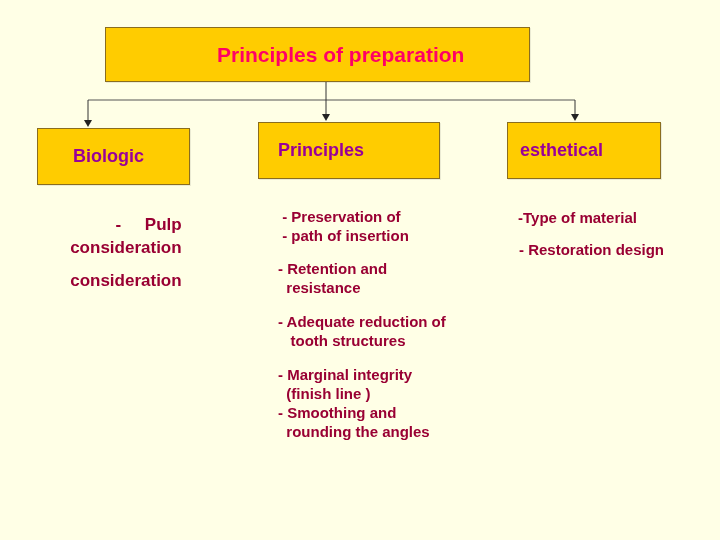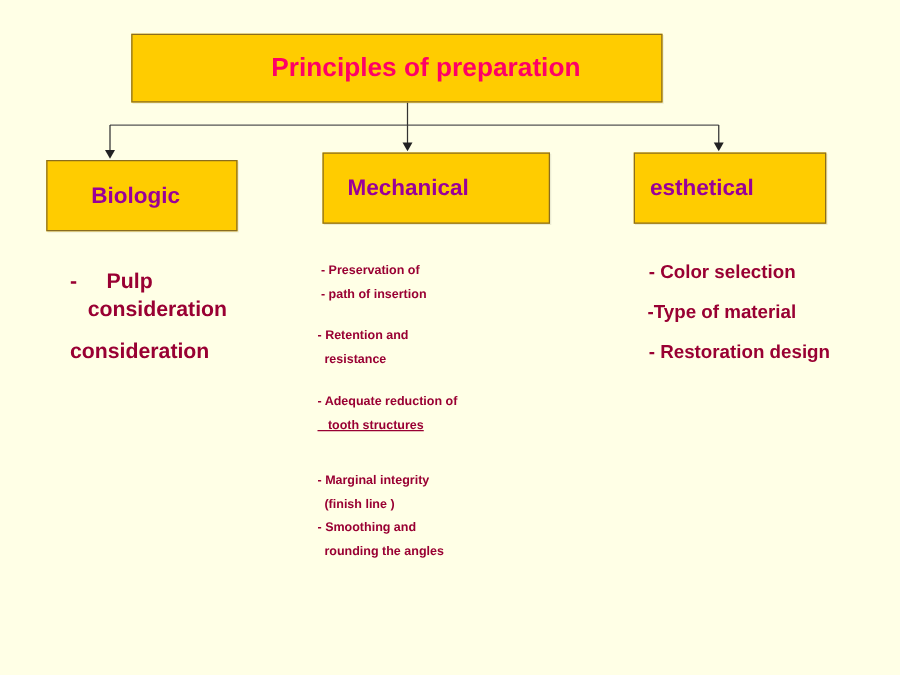--- a/index.html
+++ b/index.html
@@ -55,40 +55,39 @@
   <path d="M84,120 L92,120 L88,127 Z" fill="#222"></path>
   <line x1="575" y1="100" x2="575" y2="115" stroke="#333" stroke-width="1"></line>
   <path d="M571,114 L579,114 L575,121 Z" fill="#222"></path>
 </svg>
 
 <div class="box" style="left:105px; top:27px; width:425px; height:55px;"></div>
 <div class="title-text" style="left:169px; top:43px;margin-left:48px;">Principles of preparation</div>
 
 <div class="box" style="left:37px; top:128px; width:153px; height:57px;"></div>
 <div class="cat-text" style="left:73px; top:146px;">Biologic</div>
-<ul class="list" style="left:56px; top:213px; font-size:17px; line-height:23px;">
+<ul class="list" style="left:56px; top:213px; font-size:17px; line-height:23px;text-align:right;">
   <li>-     Pulp</li>
   <li style="margin-bottom:10px;">   consideration</li>
   <li>consideration</li>
 </ul>
 
 <div class="box" style="left:258px; top:122px; width:182px; height:57px;"></div>
-<div class="cat-text" style="left:278px; top:140px;">Mechanical</div>
-<ul class="list" style="left:254px; top:207px; font-size:10px; line-height:19px;">
+<div class="cat-text" style="left:278px; top:140px;">Principles</div>
+<ul class="list" style="left:278px; top:207px; font-size:15px; line-height:19px;">
   <li> - Preservation of</li>
   <li style="margin-bottom:14px;"> - path of insertion</li>
   <li>- Retention and</li>
   <li style="margin-bottom:15px;">  resistance</li>
   <li>- Adequate reduction of</li>
-  <li style="margin-bottom:25px;text-decoration:underline;">   tooth structures</li>
+  <li style="margin-bottom:15px;">   tooth structures</li>
   <li>- Marginal integrity</li>
   <li style="">  (finish line )</li>
   <li>- Smoothing and</li>
   <li>  rounding the angles</li>
 </ul>
 
 <div class="box" style="left:507px; top:122px; width:154px; height:57px;"></div>
 <div class="cat-text" style="left:520px; top:140px;">esthetical</div>
 <ul class="list" style="left:519px; top:202px; font-size:15px; line-height:32px;">
-  <li>- Color selection</li>
   <li style="margin-left:-1px;">-Type of material</li>
   <li>- Restoration design</li>
 </ul>
 
 </body></html>

